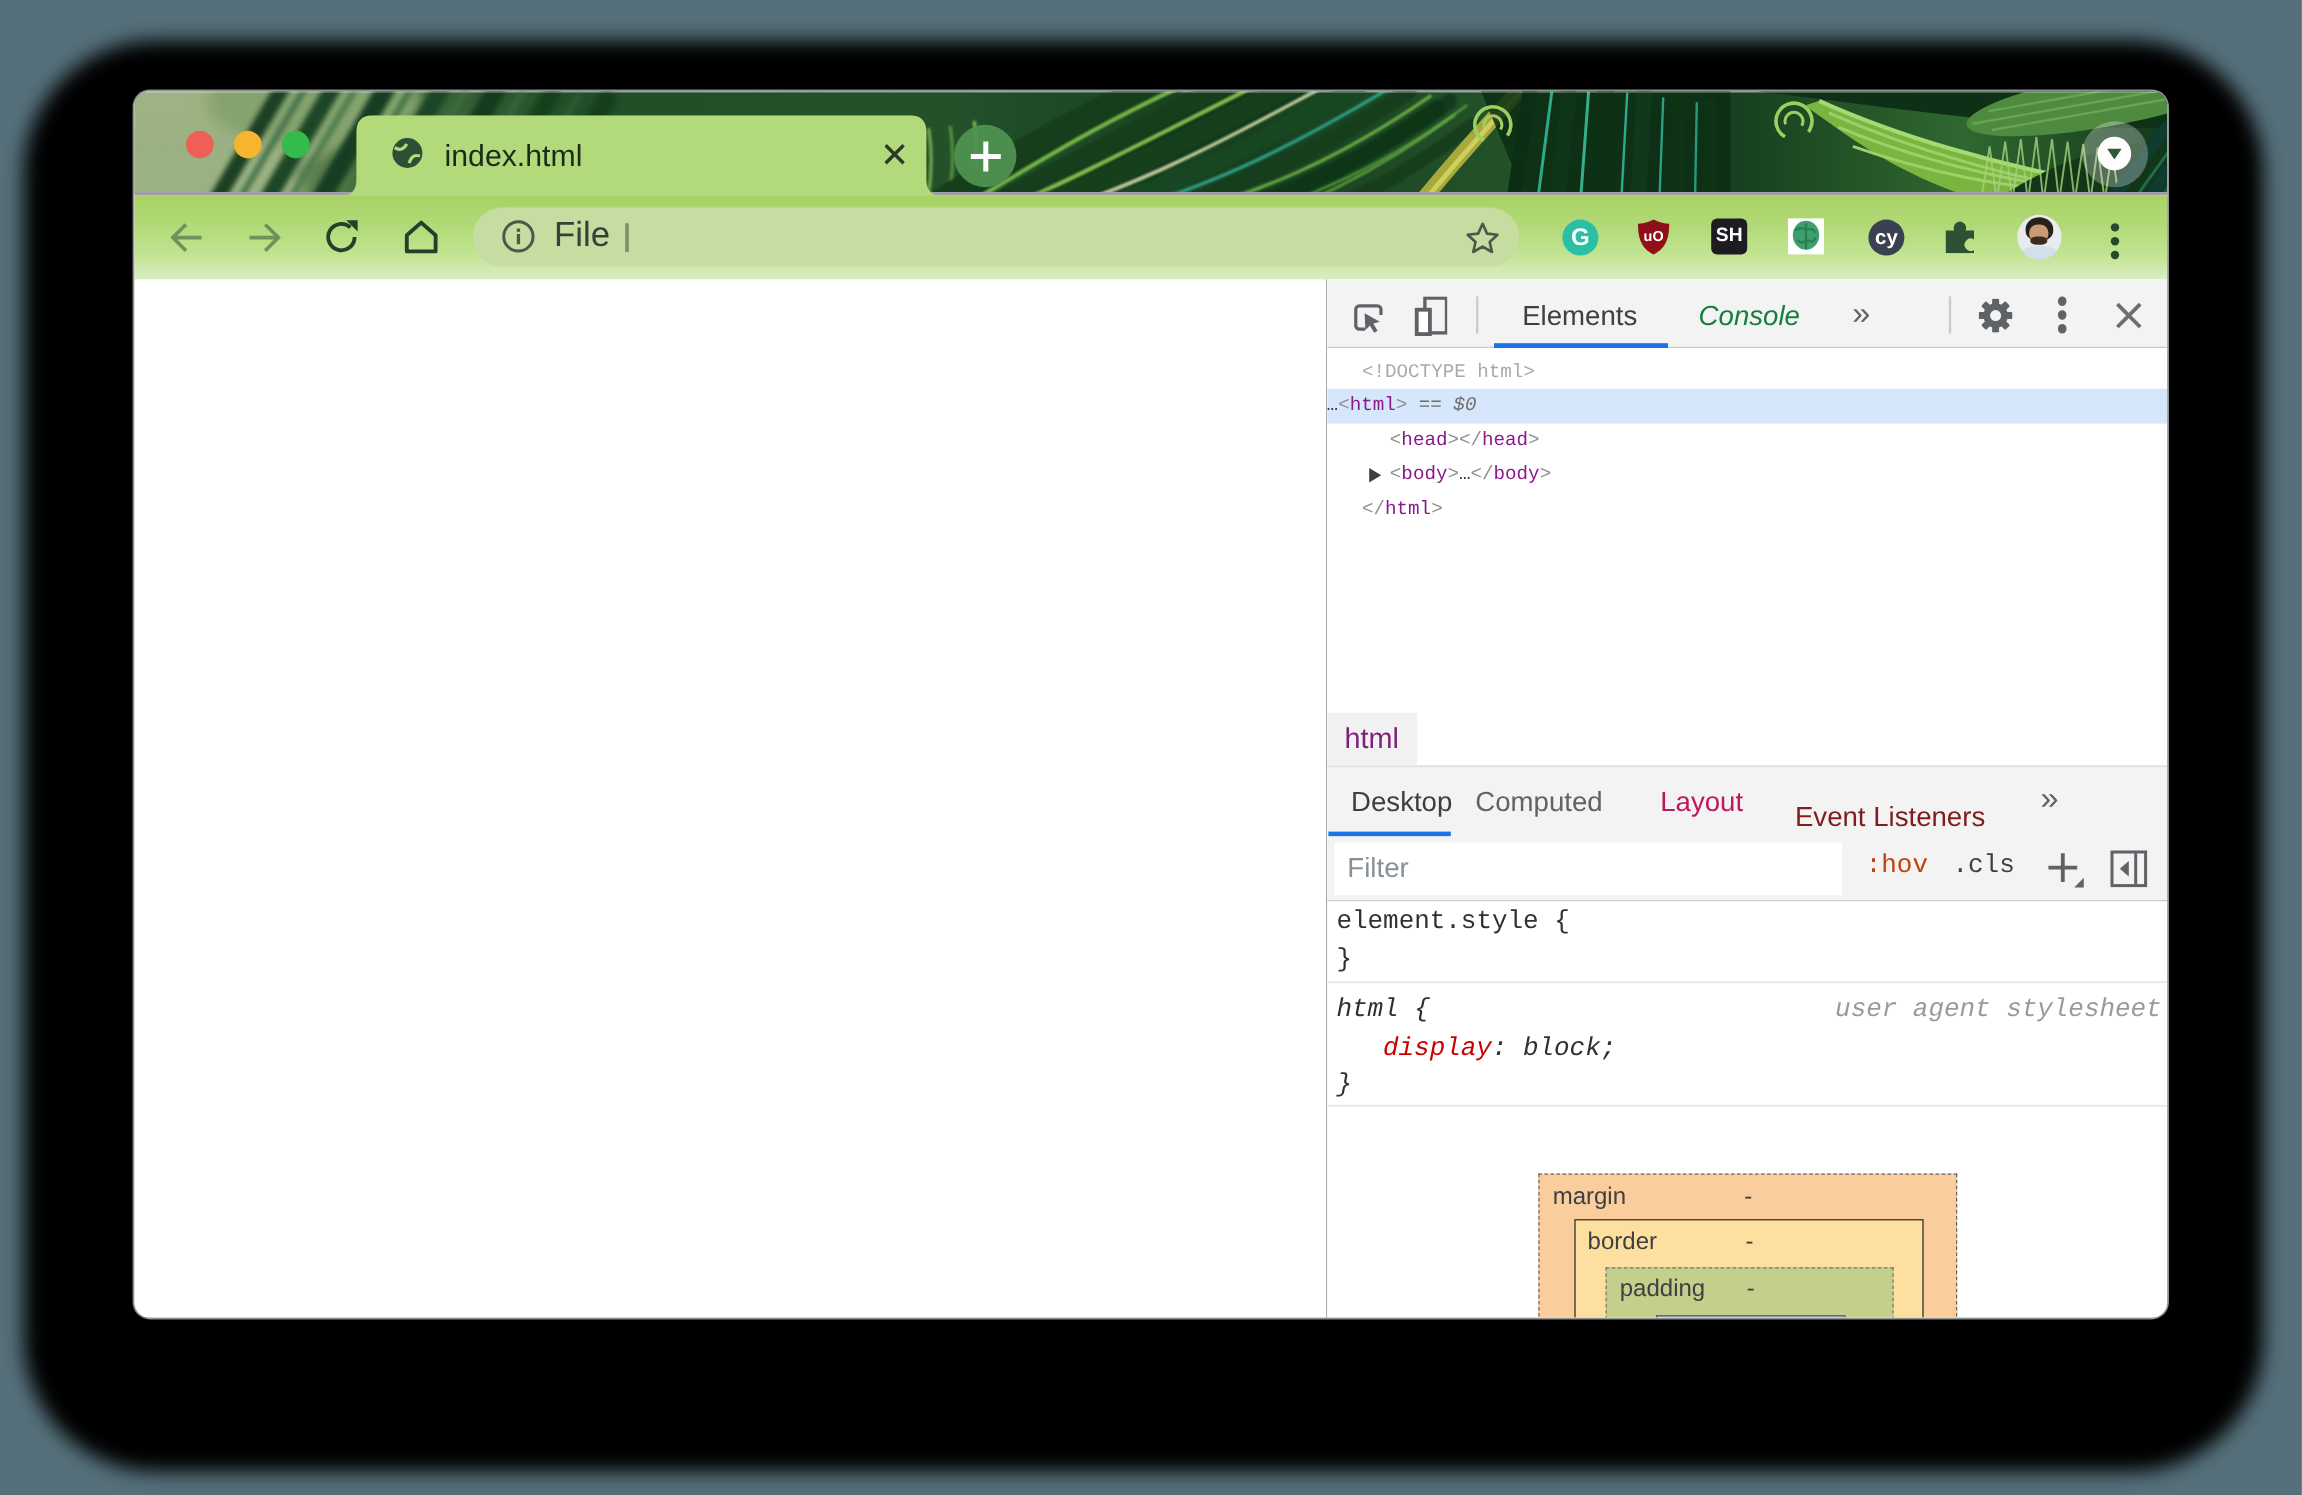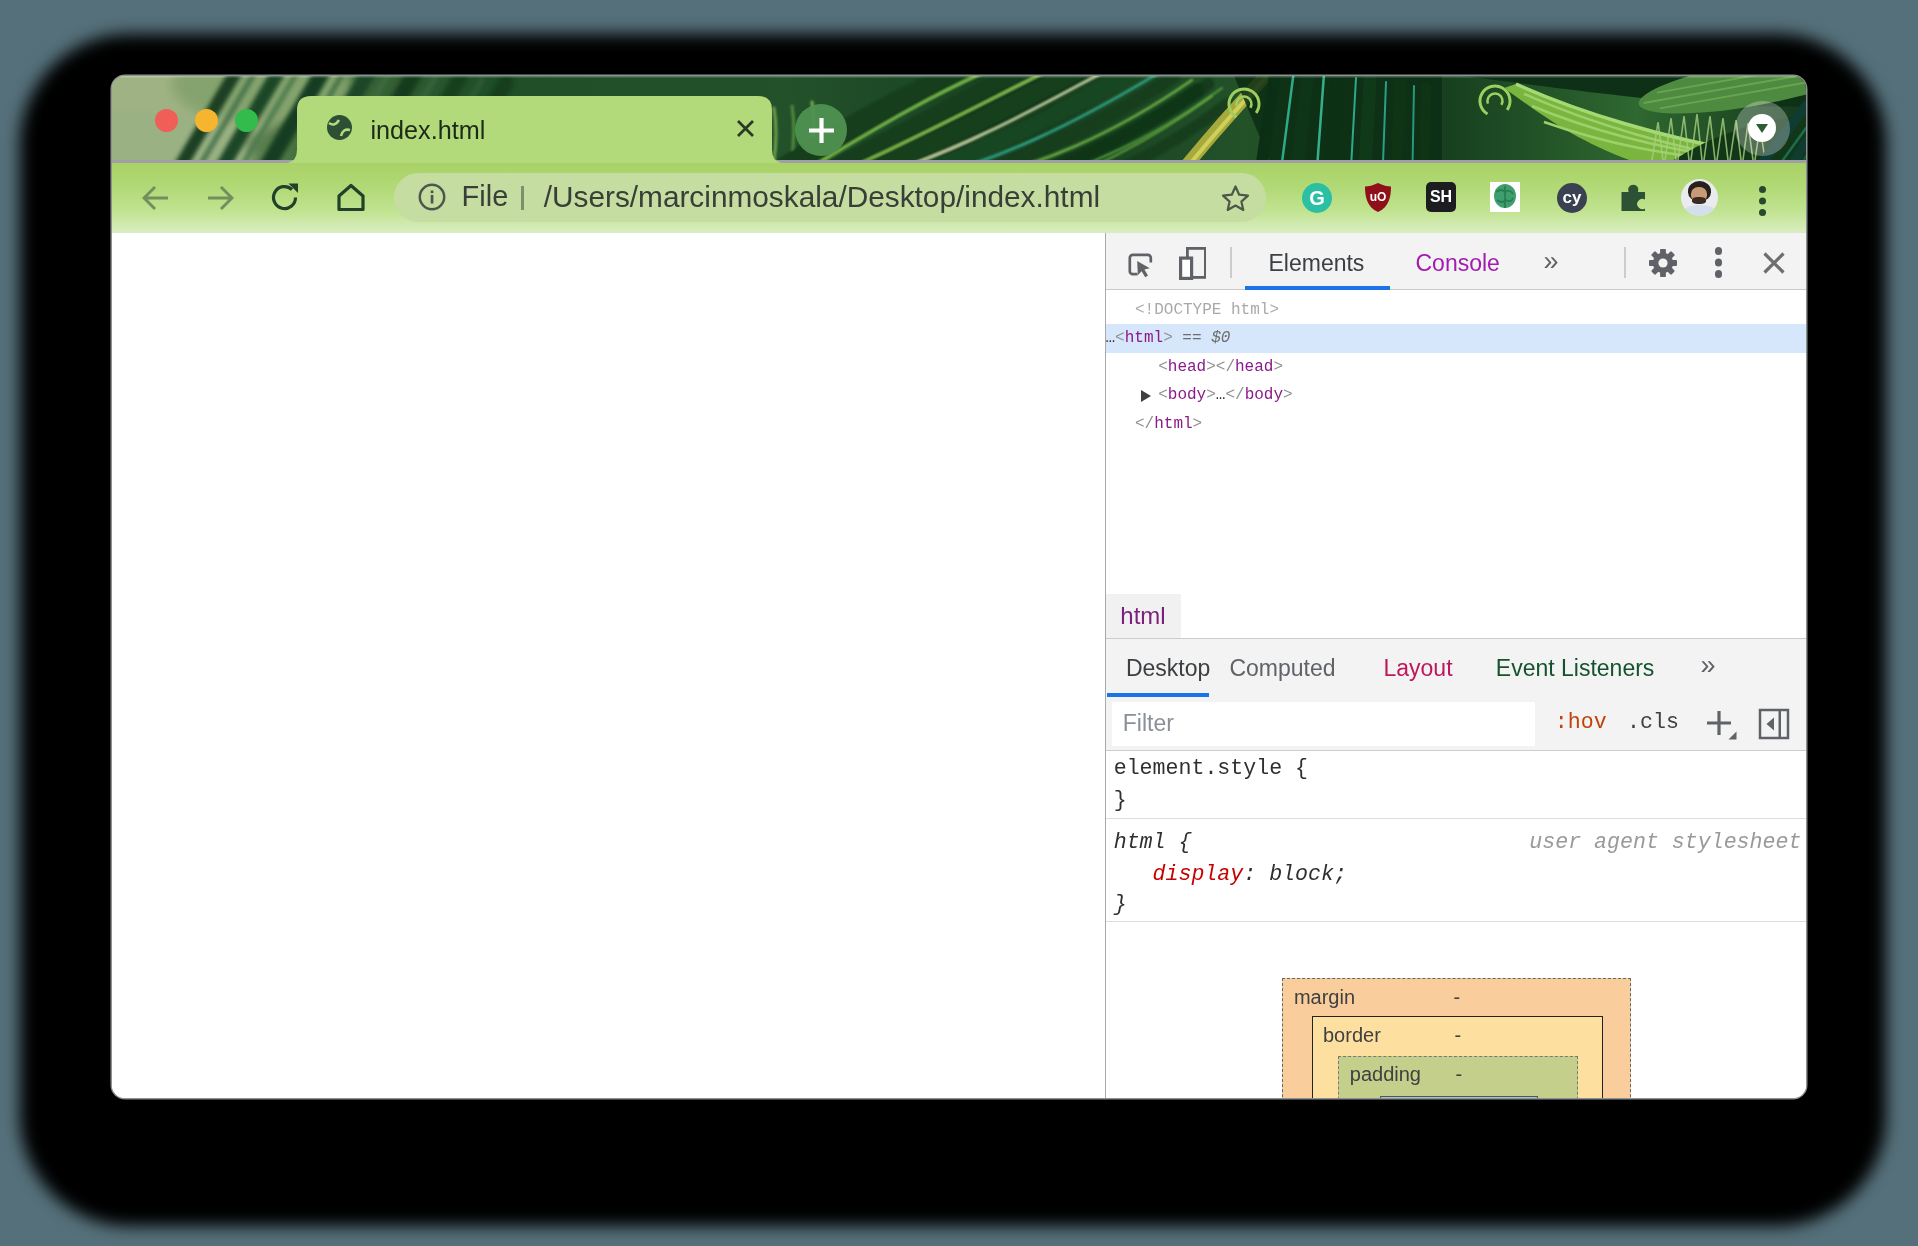--- a/index.html
+++ b/index.html
@@ -213,21 +213,20 @@
     <path d="M3,13 L15,2.5 L27,13 L27,26.5 L3,26.5 Z" stroke="#21412a" stroke-width="3.2" fill="none" stroke-linejoin="round"></path>
   </svg>
   <div id="addrbar"></div>
   <svg class="abs" style="left:306.2px;top:106.5px" width="28" height="28" viewBox="0 0 28 28">
     <circle cx="14" cy="14" r="12.2" stroke="#4d574d" stroke-width="2.5" fill="none"></circle>
     <rect x="12.7" y="12" width="2.7" height="8.5" fill="#4d574d"></rect>
       <rect x="12.7" y="7.5" width="2.7" height="2.7" fill="#4d574d"></rect>
   </svg>
   <div class="addrtxt" style="left:349.6px;">File</div>
   <div class="abs" style="left:409px;top:110px;width:2.5px;height:24px;background:#7d8f6d"></div>
-  <div class="addrtxt" style="left:431.7px;font-size:29.8px;">/Users/marcinmoskala/Desktop/index.html</div>
   <svg class="abs" style="left:1109.5px;top:109px" width="27" height="26" viewBox="0 0 27 26">
     <path d="M13.5,1.5 L17.2,9.7 L26,10.6 L19.4,16.6 L21.3,25 L13.5,20.5 L5.7,25 L7.6,16.6 L1,10.6 L9.8,9.7 Z" stroke="#4d574a" stroke-width="2.2" fill="none" stroke-linejoin="round"></path>
   </svg>
 
   <div class="abs" style="left:1190px;top:106.8px;width:30px;height:30px;border-radius:50%;background:#2bbfa4;color:#fff;font-size:20px;font-weight:bold;text-align:center;line-height:30px;">G</div>
   <svg class="abs" style="left:1252px;top:106.3px" width="28" height="31" viewBox="0 0 28 31">
     <path d="M14,1 C9,3.5 4.5,4.5 1,4.5 C1,15 3,25 14,30 C25,25 27,15 27,4.5 C23.5,4.5 19,3.5 14,1 Z" fill="#8f1019"></path>
     <text x="14" y="19" font-size="12" font-weight="bold" fill="#fff" text-anchor="middle" font-family="Liberation Sans">uO</text>
   </svg>
   <div class="abs" style="left:1314px;top:106px;width:30px;height:30px;border-radius:5px;background:#1d1d21;color:#fff;font-size:16px;font-weight:bold;text-align:center;line-height:30px;">SH</div>
@@ -256,21 +255,21 @@
     <svg class="abs" style="left:22px;top:20px" width="27" height="27" viewBox="0 0 27 27">
       <path d="M22.8,9.5 V4.8 a3,3 0 0 0 -3,-3 H4.8 a3,3 0 0 0 -3,3 V18.2 a3,3 0 0 0 3,3 H9.5" stroke="#5f6368" stroke-width="2.7" fill="none"></path>
       <path d="M9.2,8 L21.8,15.2 L16.4,16.6 L20,22.6 L17.2,24.3 L13.6,18.3 L9.8,22.3 Z" fill="#5f6368"></path>
     </svg>
     <svg class="abs" style="left:72px;top:14px" width="28" height="33" viewBox="0 0 28 33">
       <rect x="9.4" y="1.4" width="18" height="29" stroke="#5f6368" stroke-width="2.8" fill="none"></rect>
       <rect x="2.6" y="11.1" width="11" height="20.3" fill="#fff" stroke="#5f6368" stroke-width="3.2"></rect>
     </svg>
     <div class="sep" style="left:124.5px;top:14px;height:31px;"></div>
     <div class="abs" style="left:163px;top:17.5px;color:#3c4043;">Elements</div>
-    <div class="abs" style="left:310px;top:17.5px;color:#a21caf;">Console</div>
+    <div class="abs" style="left:310px;top:17.5px;color:#15803d;font-style:italic;">Console</div>
     <div class="abs" style="left:438px;top:13px;color:#5f6368;font-size:27px;">»</div>
     <div class="sep" style="left:518.5px;top:14px;height:31px;"></div>
     <svg class="abs" style="left:543px;top:16px" width="28" height="28" viewBox="0 0 28 28">
         <g fill="#5f6368" transform="translate(14,14)">
           <circle r="10.2"></circle>
           <rect x="-2.9" y="-14.2" width="5.8" height="6.5" rx="1.2" transform="rotate(0)"></rect>
           <rect x="-2.9" y="-14.2" width="5.8" height="6.5" rx="1.2" transform="rotate(45)"></rect>
           <rect x="-2.9" y="-14.2" width="5.8" height="6.5" rx="1.2" transform="rotate(90)"></rect>
           <rect x="-2.9" y="-14.2" width="5.8" height="6.5" rx="1.2" transform="rotate(135)"></rect>
           <rect x="-2.9" y="-14.2" width="5.8" height="6.5" rx="1.2" transform="rotate(180)"></rect>
@@ -292,21 +291,21 @@
       <div class="abs" style="left:35px;top:98.5px;width:0;height:0;border-top:6.5px solid transparent;border-bottom:6.5px solid transparent;border-left:10px solid #404040;"></div>
       <div class="trow" style="top:118.9px;padding-left:29.5px;"><span class="gry">&lt;/</span><span class="pur">html</span><span class="gry">&gt;</span></div>
     </div>
     <div class="crumbbar">
         <div class="crumb">html</div>
       </div>
     <div class="stylebar">
       <div class="abs" style="left:20.4px;top:16px;color:#3c4043;">Desktop</div>
       <div class="abs" style="left:123.9px;top:16px;color:#5f6368;">Computed</div>
       <div class="abs" style="left:278px;top:16px;color:#be185d;">Layout</div>
-      <div class="abs" style="left:390.3px;top:16px;color:#14532d;">Event Listeners</div>
+      <div class="abs" style="left:390.3px;top:28px;color:#7f1d1d;">Event Listeners</div>
       <div class="abs" style="left:595px;top:11px;color:#5f6368;font-size:27px;">»</div>
       <div class="bluebar2"></div>
     </div>
     <div class="filterbar">
       <div class="finput"></div>
       <div class="abs" style="left:17.3px;top:13px;color:#8a9097;">Filter</div>
       <div class="mono abs" style="left:449.3px;top:13px;color:#c2410c;">:hov</div>
       <div class="mono abs" style="left:521.6px;top:13px;color:#3c4043;">.cls</div>
       <svg class="abs" style="left:600px;top:12px;" width="32" height="32" viewBox="0 0 32 32">
           <path d="M13,2 V26 M1,14 H25" stroke="#5f6368" stroke-width="3.2"></path>

